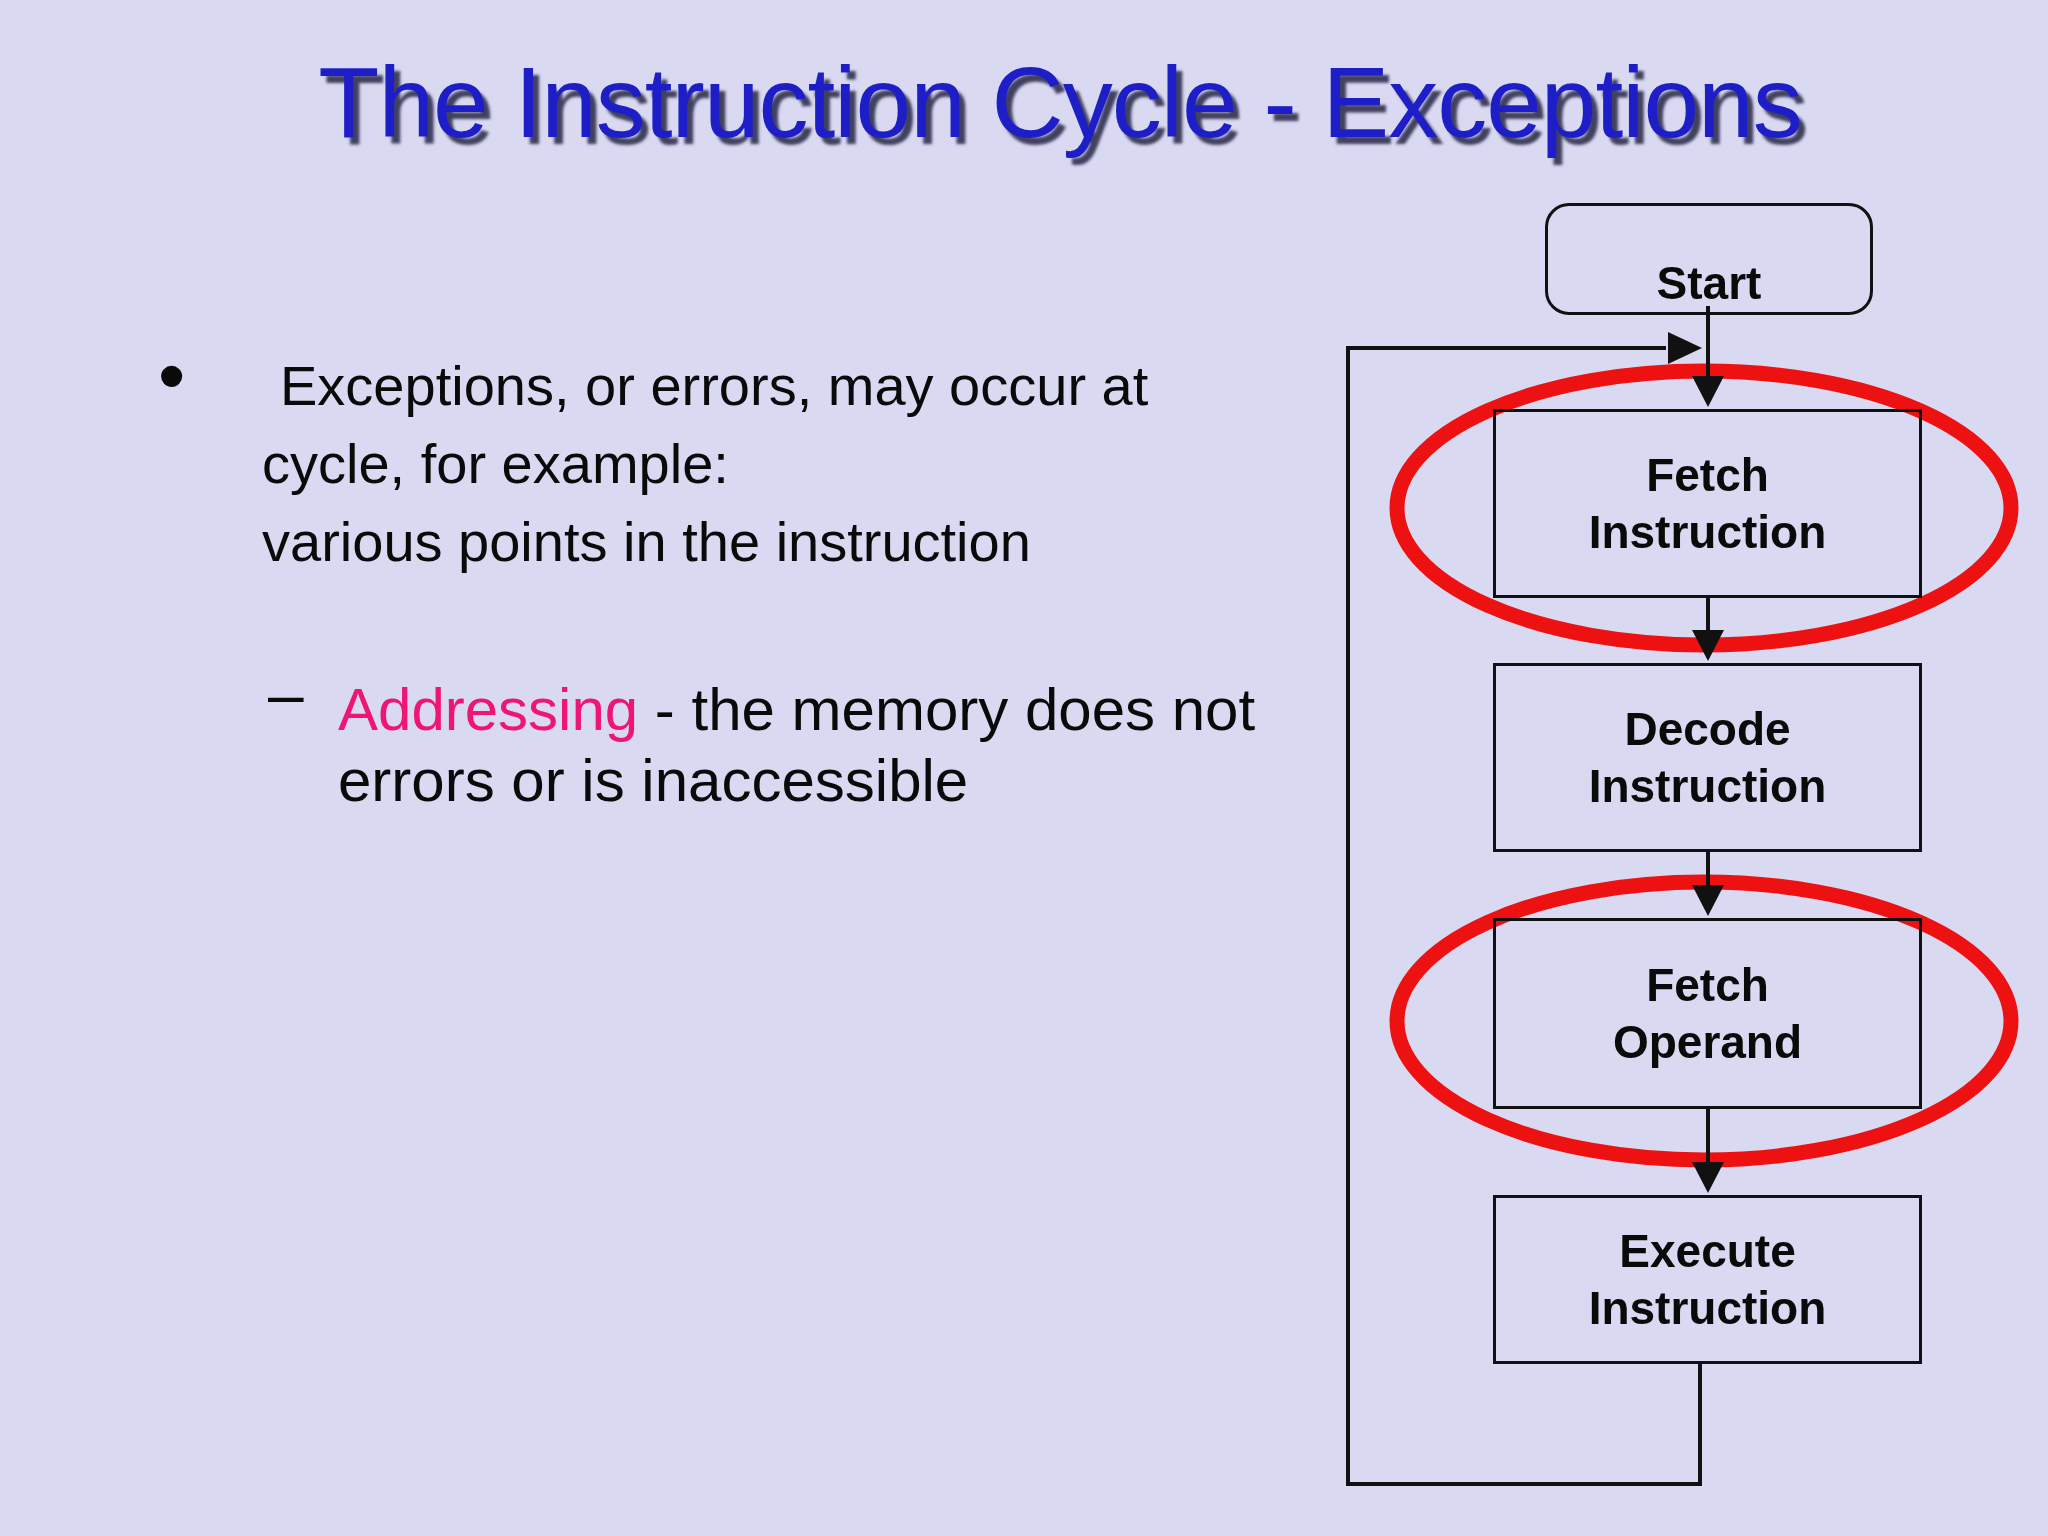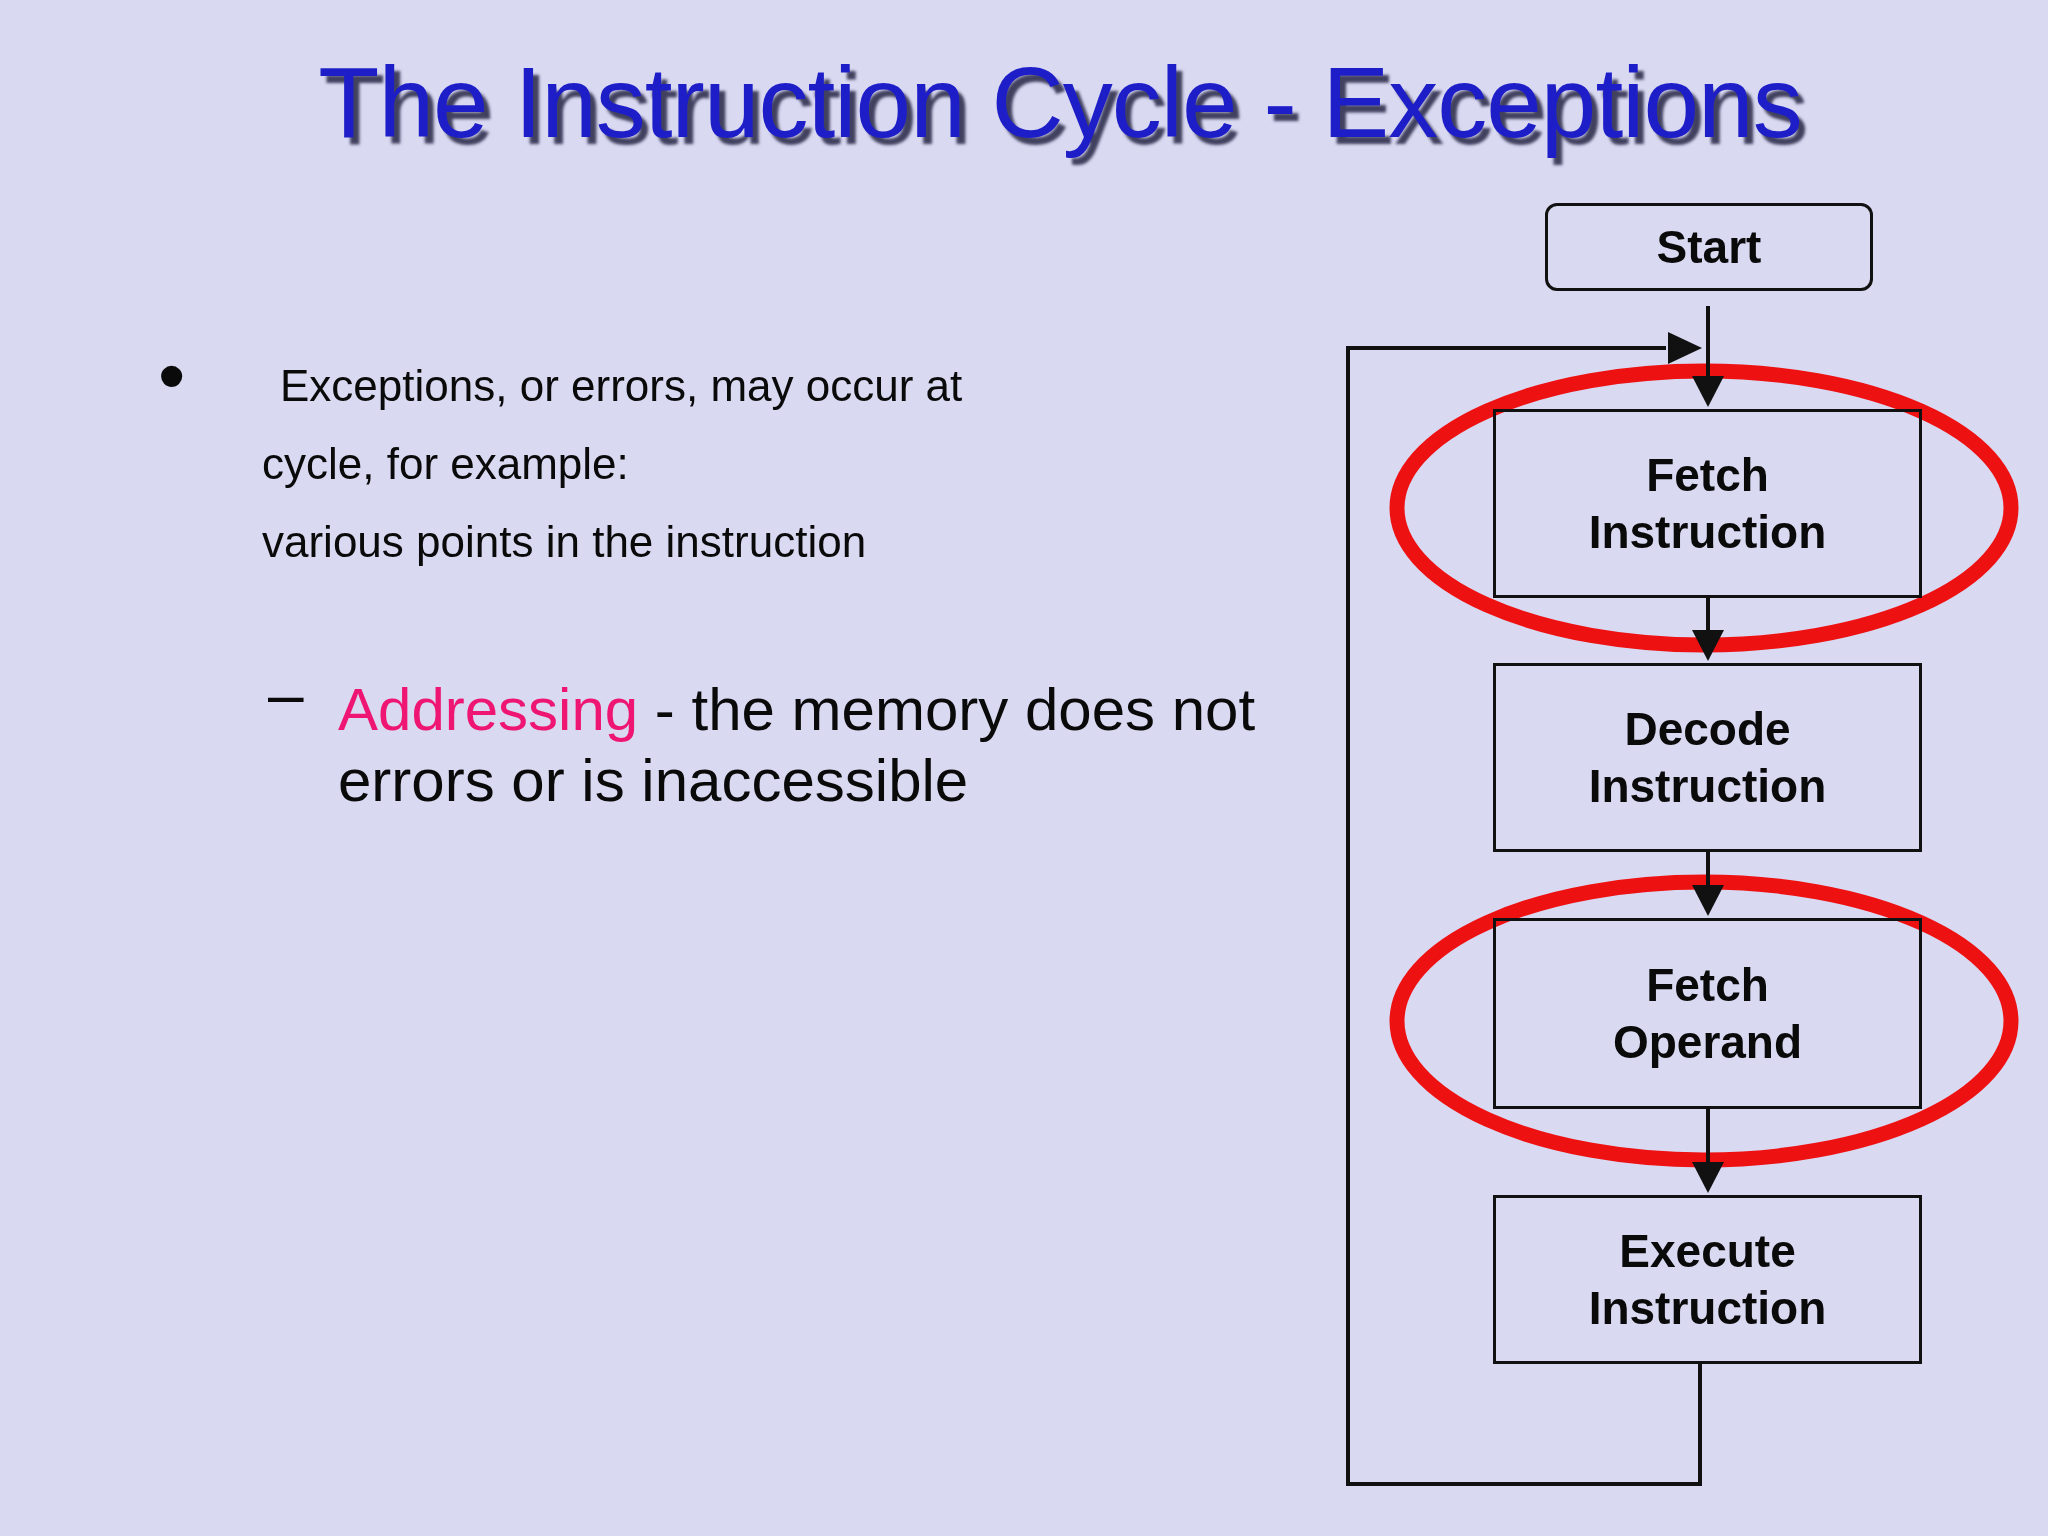--- a/index.html
+++ b/index.html
@@ -39,21 +39,21 @@
     left: 158px;
     top: 336px;
     font-size: 78px;
     line-height: 78px;
     color: #0a0a0a;
   }
   .bullet-text {
     position: absolute;
     left: 262px;
     top: 347px;
-    font-size: 44px;
+    font-size: 56px;
     line-height: 78px;
     color: #0a0a0a;
     white-space: nowrap;
   }
   .bullet-text .indent1 { padding-left: 18px; }
   .sub-dash {
     position: absolute;
     left: 268px;
     top: 658px;
     font-size: 64px;
@@ -81,21 +81,21 @@
     flex-direction: column;
     justify-content: center;
     align-items: center;
     text-align: center;
     font-weight: bold;
     font-size: 46px;
     line-height: 57px;
     color: #0a0a0a;
     z-index: 10;
   }
-  #start-box { left: 1545px; top: 203px; width: 328px; height: 88px; border-radius: 12px; }
+  #start-box { left: 1545px; top: 203px; width: 328px; height: 112px; border-radius: 24px; justify-content: flex-end; }
   #box-fetch-instruction { left: 1493px; top: 409px;  width: 429px; height: 189px; }
   #box-decode-instruction{ left: 1493px; top: 663px;  width: 429px; height: 189px; }
   #box-fetch-operand     { left: 1493px; top: 918px;  width: 429px; height: 191px; }
   #box-execute-instruction{ left: 1493px; top: 1195px; width: 429px; height: 169px; }
   #fc-svg {
     position: absolute;
     left: 0; top: 0;
     width: 2048px;
     height: 1536px;
     z-index: 5;

